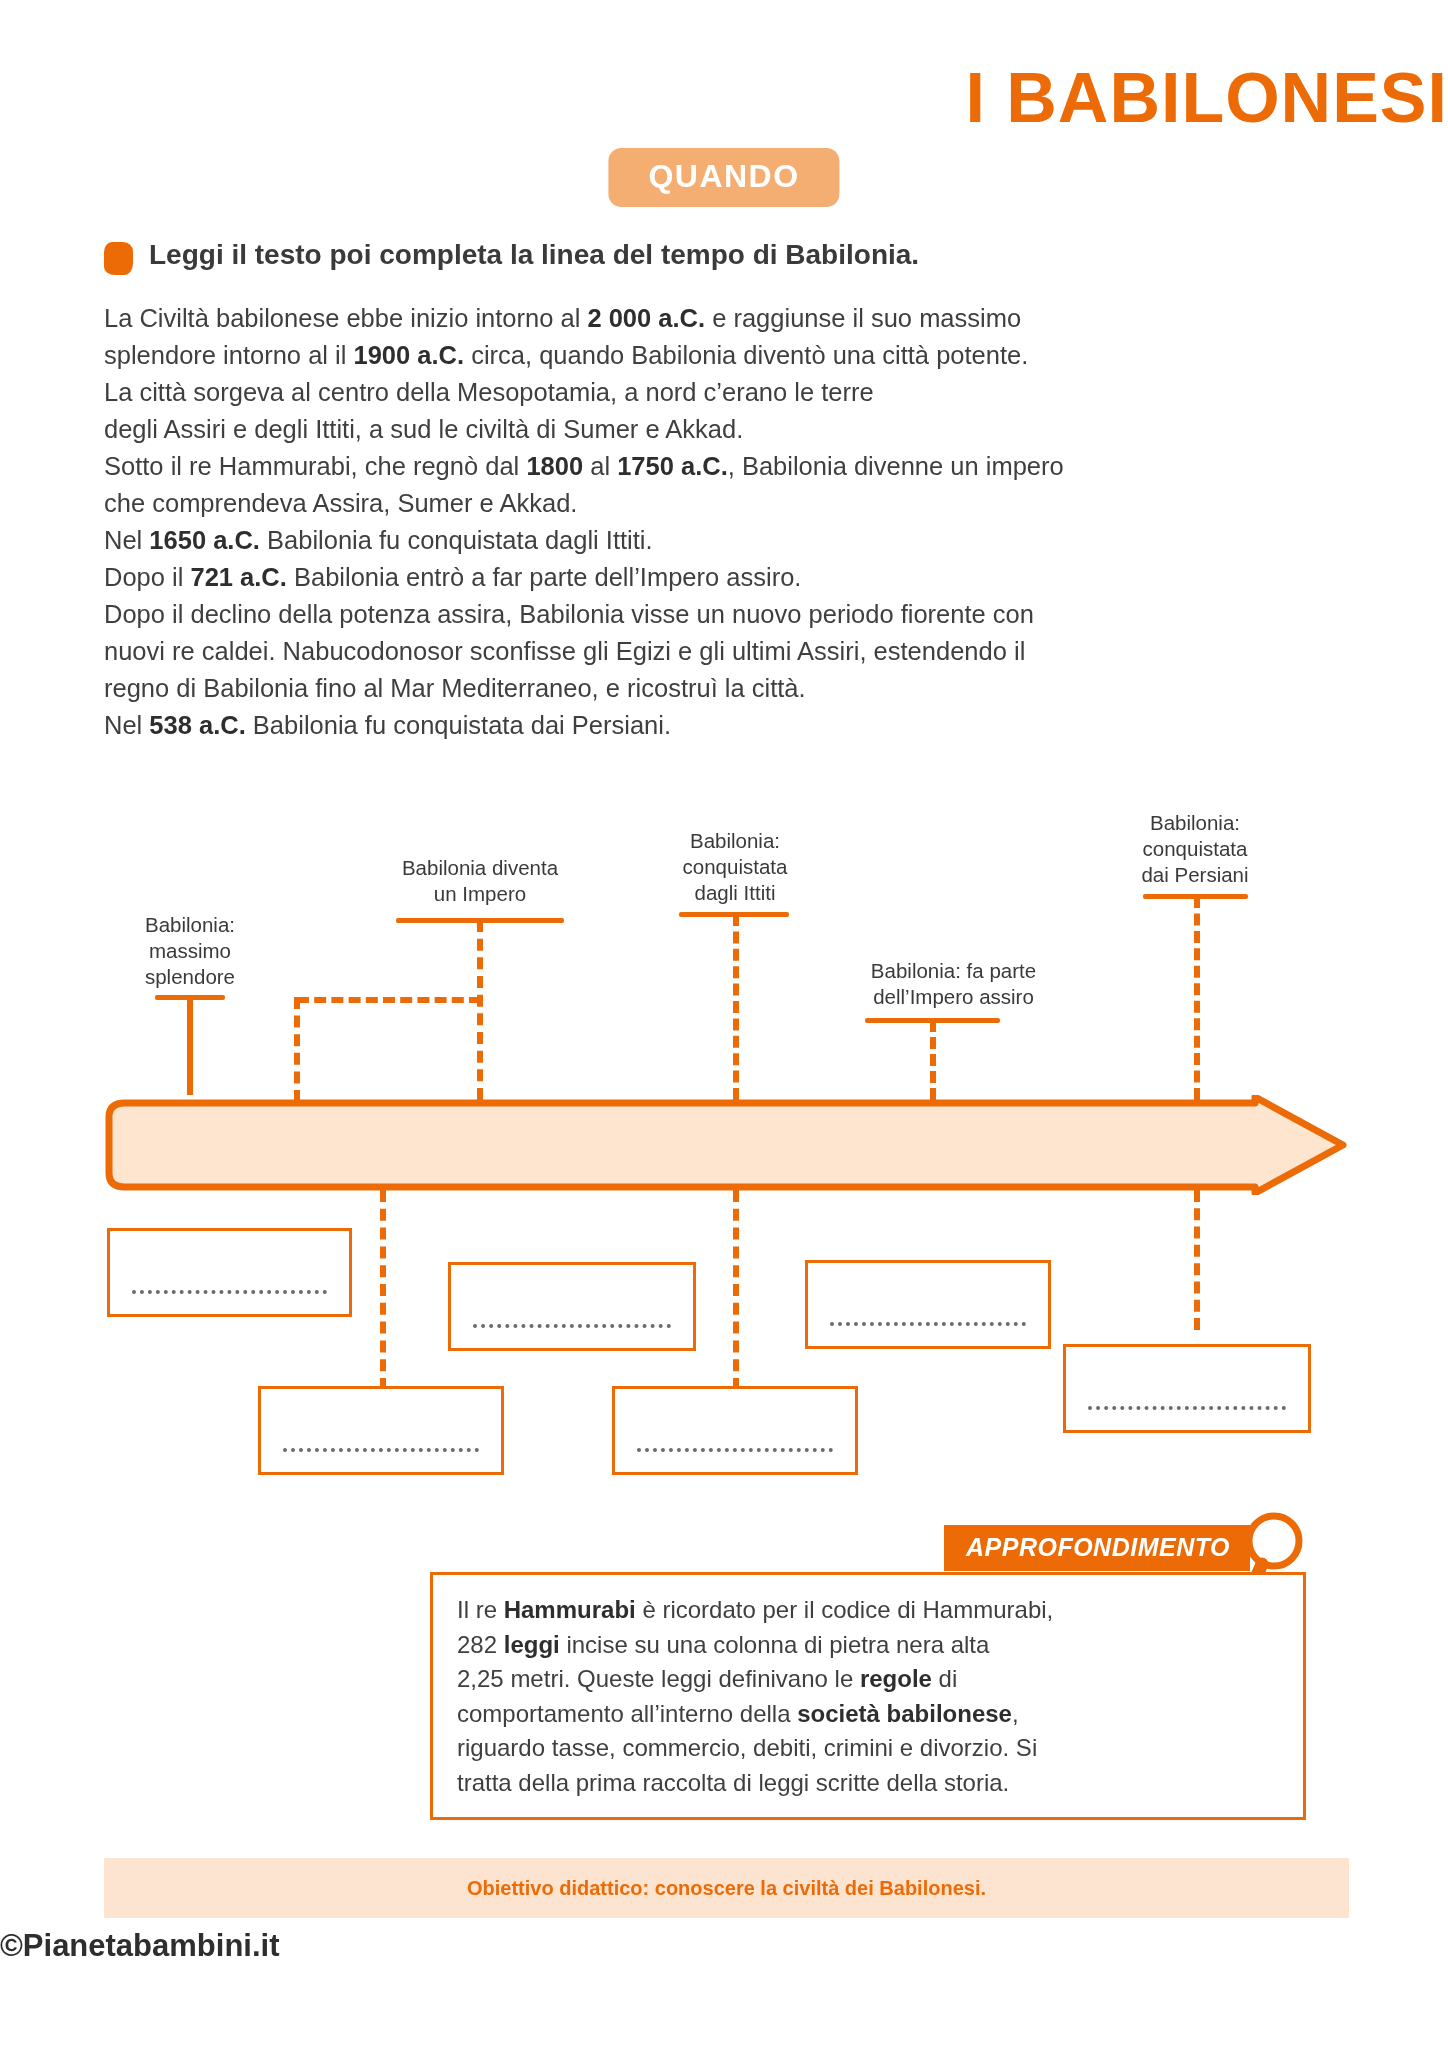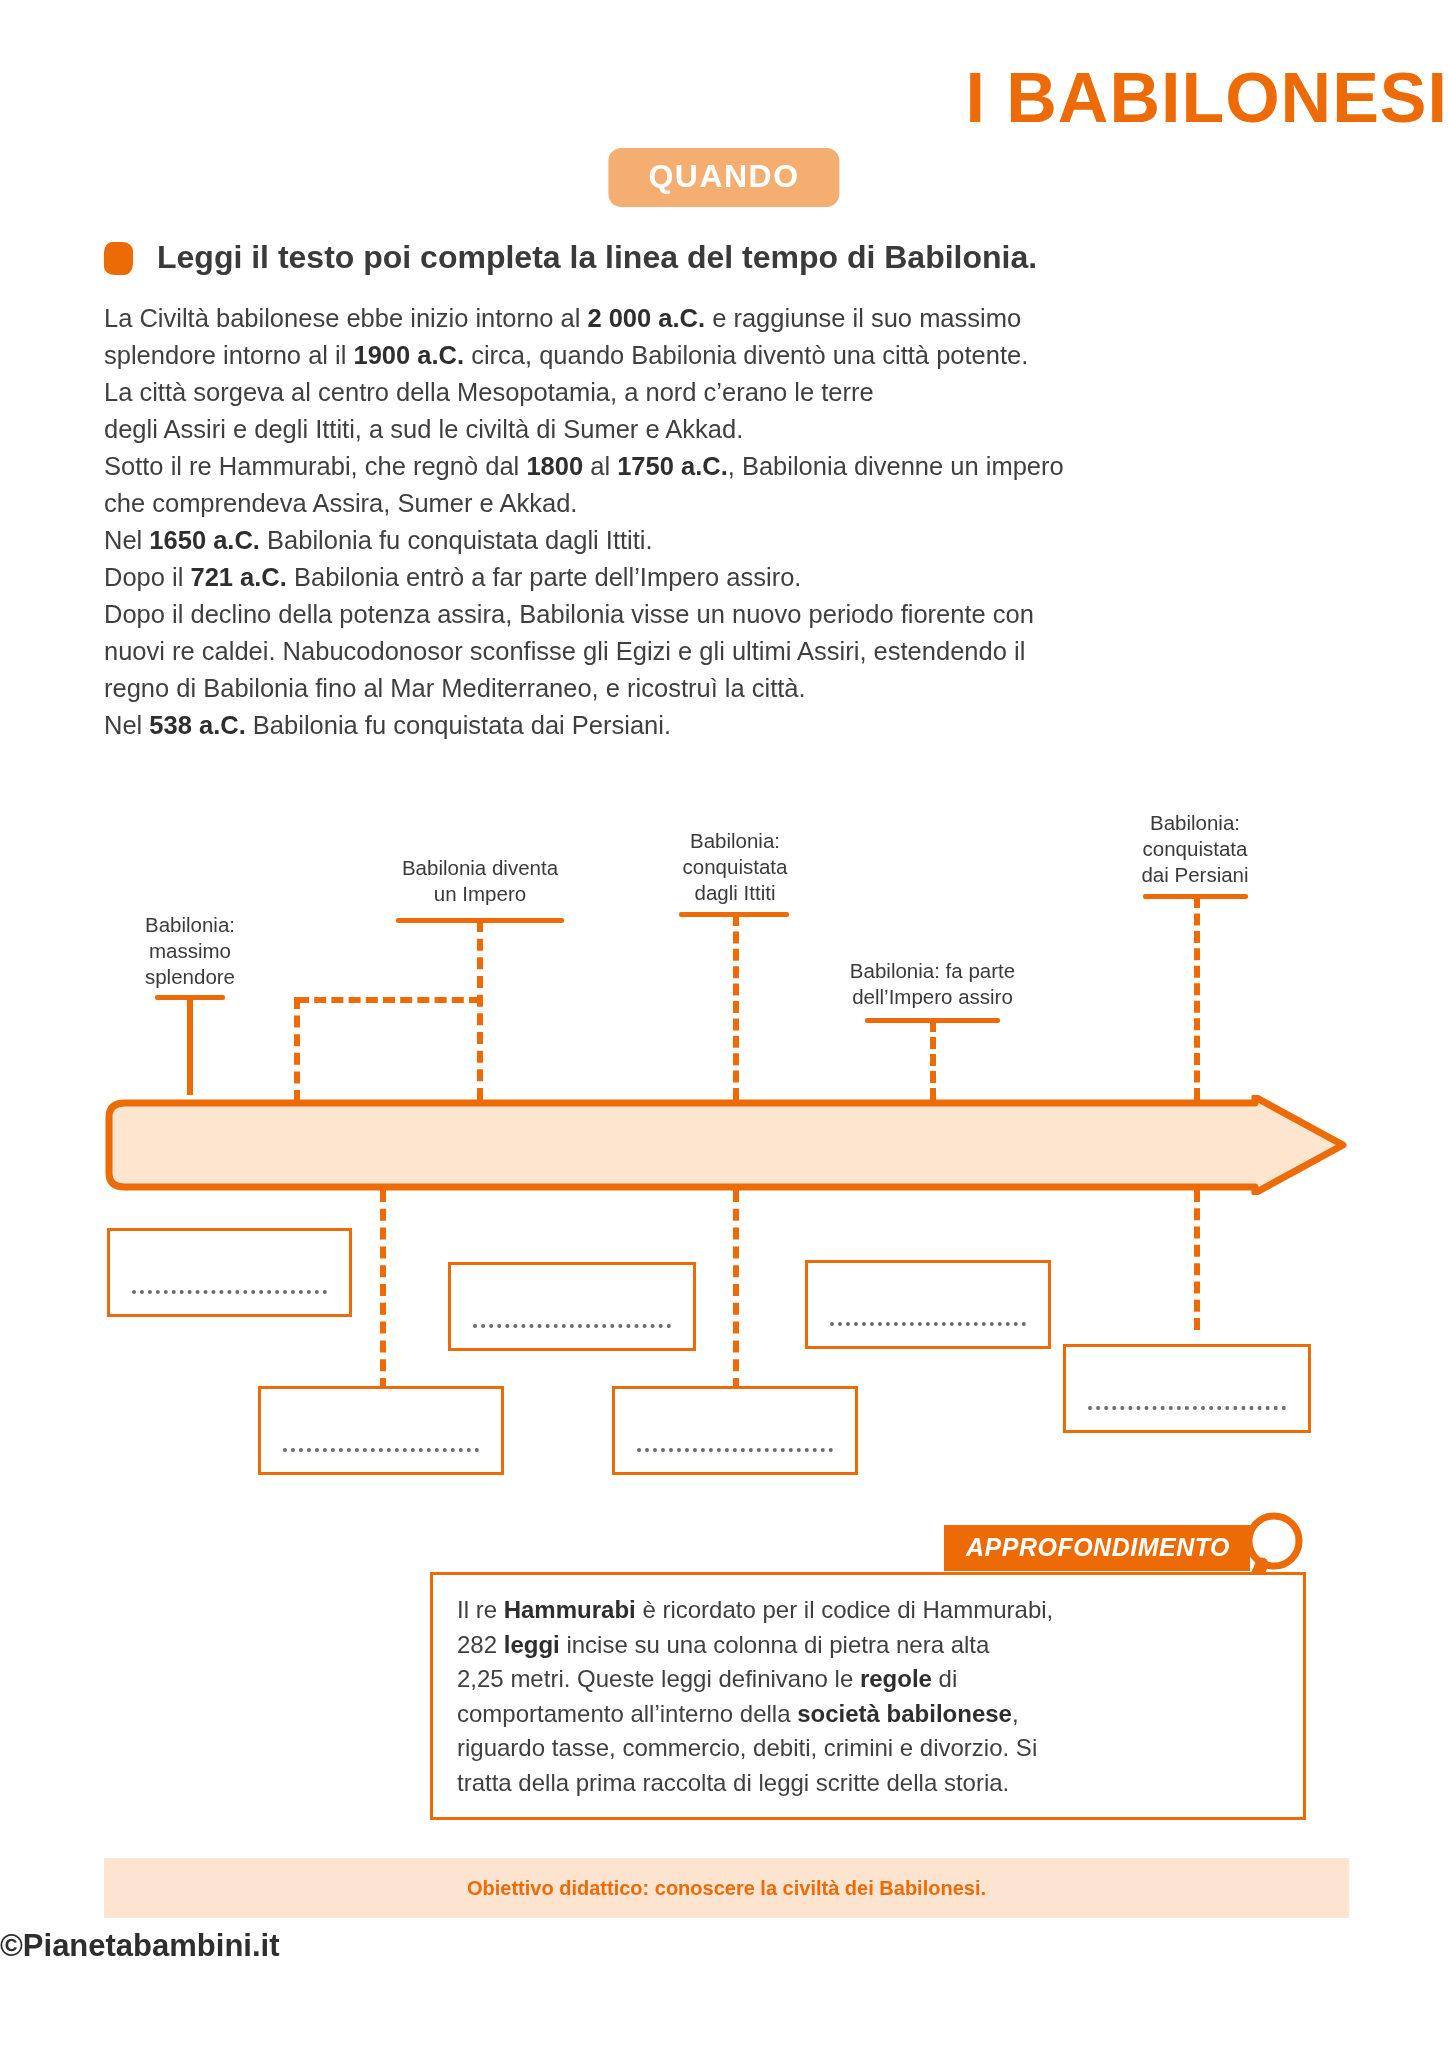--- a/index.html
+++ b/index.html
@@ -27,21 +27,21 @@
   
   .instruction{
     position:absolute;left:104px;top:238px;width:1250px;
     display:flex;align-items:flex-start;gap:16px;
   }
   .bullet{
     width:29px;height:33px;background:#ED6B06;flex:0 0 auto;margin-top:4px;
     border-radius:8px 10px 9px 11px / 10px 9px 11px 8px;
   }
   .instruction-text{
-    font-size:32px;font-weight:bold;color:#3a3a3a;line-height:1.2;margin-left:8px;
+    font-size:28px;font-weight:bold;color:#3a3a3a;line-height:1.2;
   }
 
   
   .body-text{
     position:absolute;left:104px;top:300px;width:1230px;
     font-size:25.5px;line-height:37px;color:#3f3f3f;
   }
   .body-text p{margin:0;}
   .body-text b{font-weight:bold;color:#2e2e2e;margin-top:16px;}
 
@@ -151,21 +151,21 @@
     <div class="dash-v" style="left:477px;top:130px;height:180px;"></div>
 
     <div class="tl-label" style="left:635px;top:38px;width:200px;">
       <div>Babilonia:</div>
       <div>conquistata</div>
       <div>dagli Ittiti</div>
     </div>
     <div class="tl-underline" style="left:679px;top:122px;width:110px;"></div>
     <div class="dash-v" style="left:733px;top:124px;height:186px;"></div>
 
-    <div class="tl-label" style="left:815px;top:168px;width:235px;">
+    <div class="tl-label" style="left:836px;top:168px;width:235px;">
       <div>Babilonia: fa parte</div>
       <div>dell’Impero assiro</div>
     </div>
     <div class="tl-underline" style="left:865px;top:228px;width:135px;"></div>
     <div class="dash-v" style="left:930px;top:230px;height:80px;"></div>
 
     <div class="tl-label" style="left:1095px;top:20px;width:200px;">
       <div>Babilonia:</div>
       <div>conquistata</div>
       <div>dai Persiani</div>

